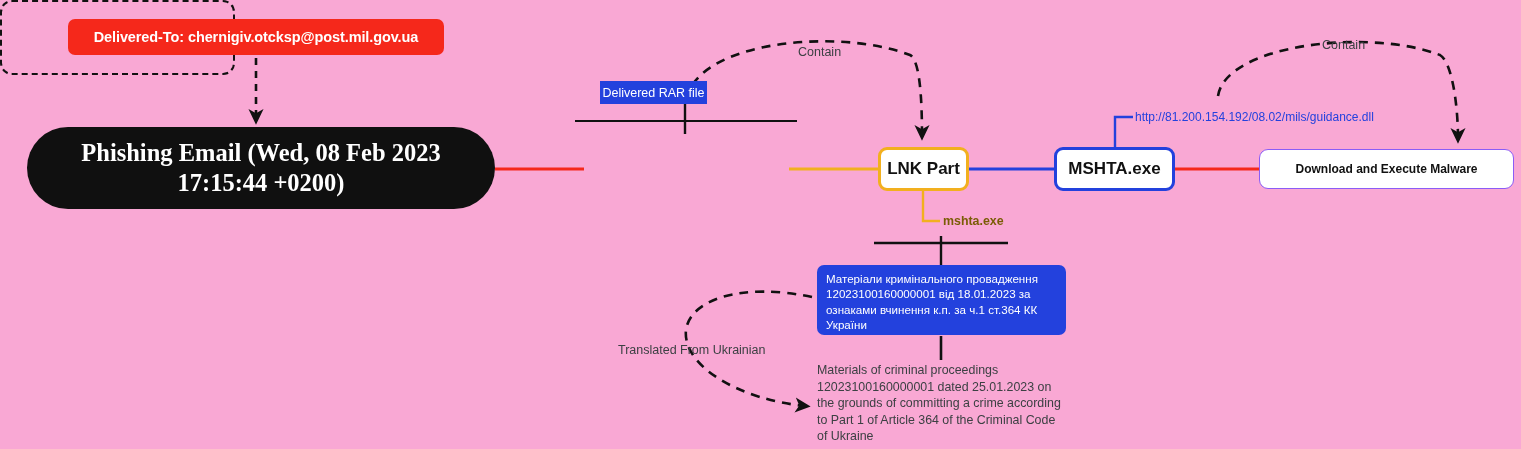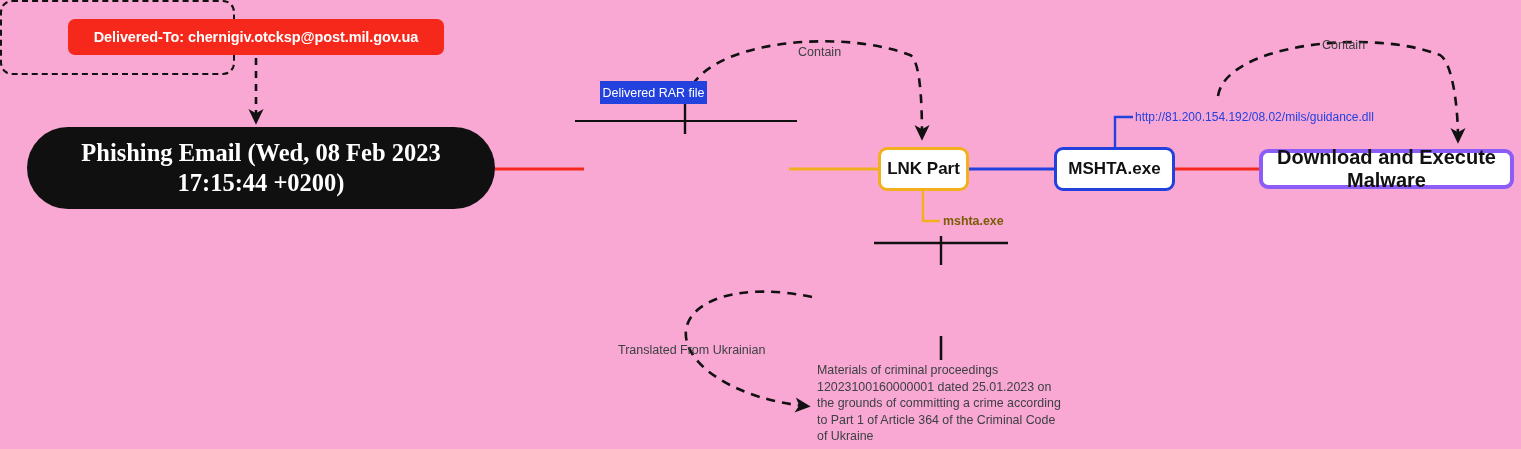--- a/index.html
+++ b/index.html
@@ -121,25 +121,25 @@
     font-size: 17px;
     font-weight: bold;
   }
 
   
   #download-execute-node {
     left: 1259px;
     top: 149px;
     width: 255px;
     height: 40px;
-    border: 4px solid #8b5cf6;
-    border-radius: 9px;
-    background: #ffffff;
-    color: #111111;
-    font-size: 20px;
+    border: 1px solid #8b5cf6;
+    border-radius: 9px;
+    background: #ffffff;
+    color: #111111;
+    font-size: 12px;
     font-weight: bold;
   }
 
   
   #ukrainian-subject-box {
     left: 817px;
     top: 265px;
     width: 249px;
     height: 70px;
     background: #2341dd;
@@ -243,20 +243,21 @@
 
   <div id="rar-dashed-container"></div>
 
 
   <div class="node" id="lnk-file-node">LNK Part</div>
 
   <div class="node" id="mshta-node">MSHTA.exe</div>
 
   <div class="node" id="download-execute-node">Download and Execute Malware</div>
 
+  <div class="node" id="ukrainian-subject-box">Матеріали кримінального провадження 12023100160000001 від 18.01.2023 за ознаками вчинення к.п. за ч.1 ст.364 КК України</div>
 
   <div class="node" id="translation-text">Materials of criminal proceedings 12023100160000001 dated 25.01.2023 on the grounds of committing a crime according to Part 1 of Article 364 of the Criminal Code of Ukraine</div>
 
   <div class="edge-label" id="label-contain">Contain</div>
 
   <div class="edge-label" id="label-download">Contain</div>
 
   <div class="edge-label" id="label-translated">Translated From Ukrainian</div>
 
   <div class="edge-label" id="label-url">http://81.200.154.192/08.02/mils/guidance.dll</div>

